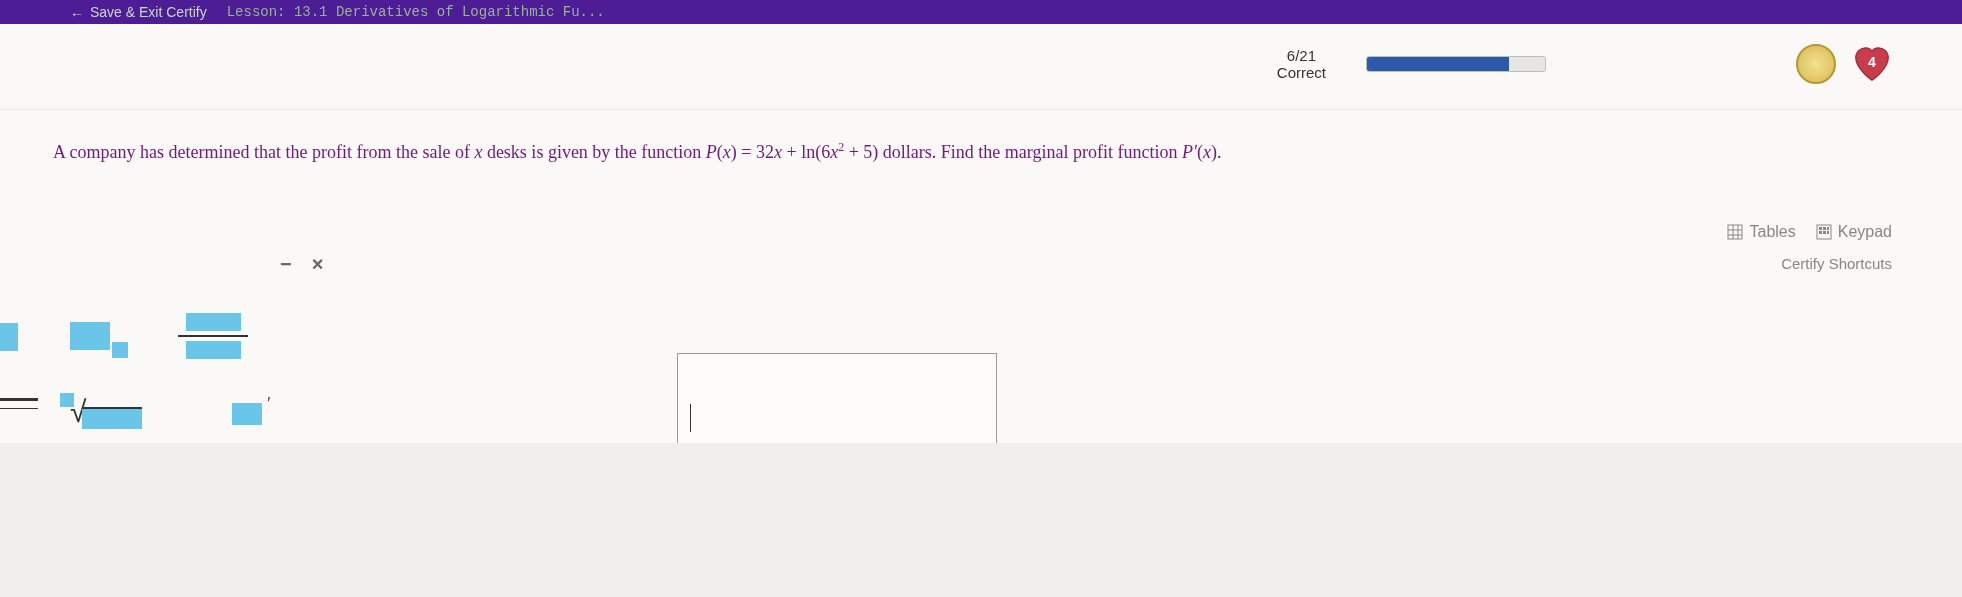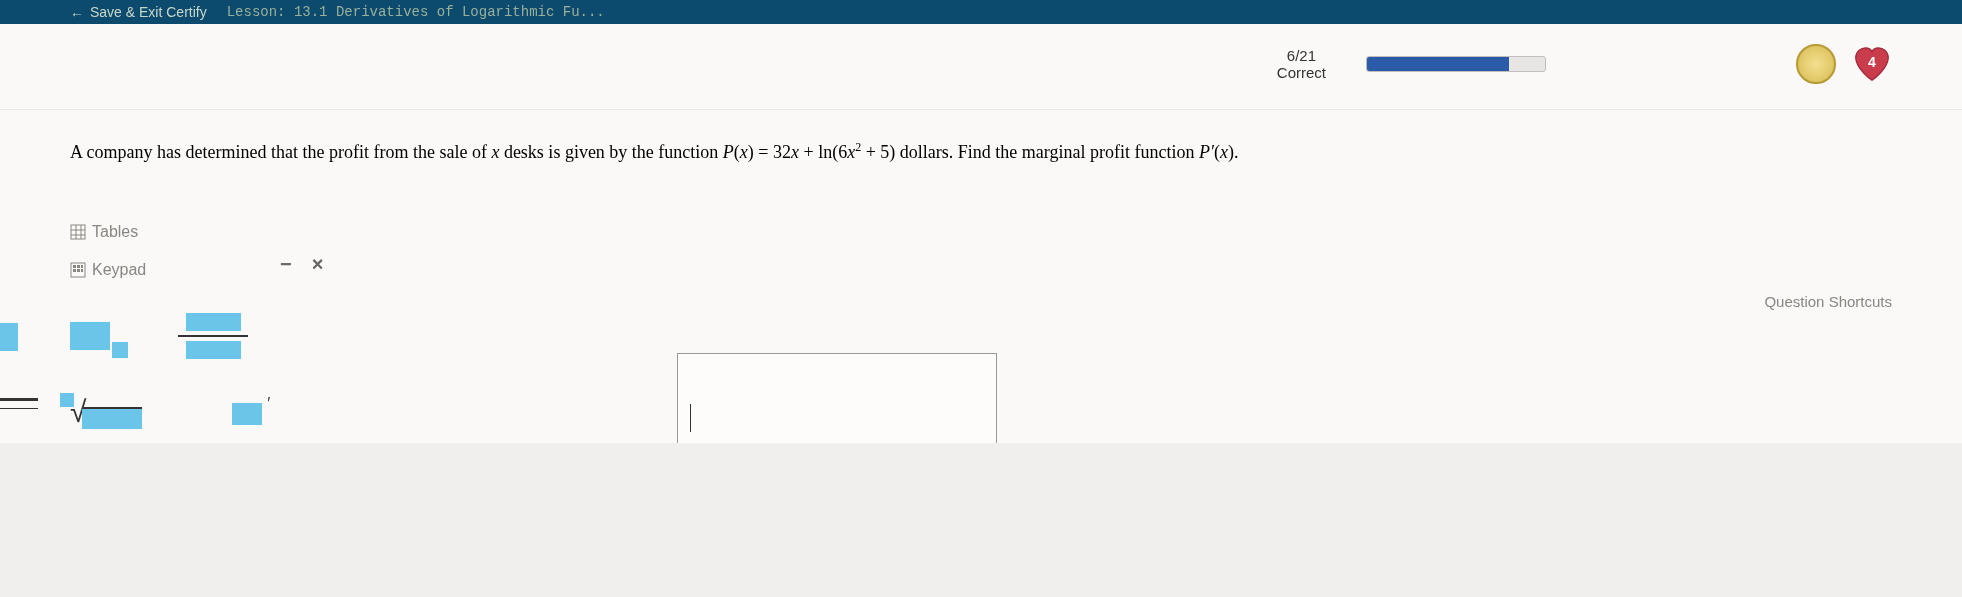--- a/index.html
+++ b/index.html
@@ -1,19 +1,19 @@
 <!DOCTYPE html>
 <html><head>
 <meta charset="utf-8">
 <style>
   * { box-sizing: border-box; margin: 0; padding: 0; }
   body { font-family: Arial, sans-serif; background: #f0efee; color: #333; }
   
   .top-bar {
-    background: #0c4a6e;
+    background: #4c1d95;
     height: 24px;
     display: flex;
     align-items: center;
     padding: 0 70px;
     gap: 20px;
   }
   .save-exit {
     color: #c8d8c8;
     font-size: 14px;
     display: flex;
@@ -104,41 +104,40 @@
   .heart-svg { width: 40px; height: 40px; }
   .heart-label {
     position: absolute;
     color: #fff;
     font-size: 14px;
     font-weight: bold;
     top: 10px;
   }
   
   .problem-text {
-    padding: 30px 70px;
+    padding: 30px 53px;
     font-size: 18px;
-    color: #000000;
+    color: #701a75;
     font-family: Georgia, serif;
   }
   .problem-text .var { font-style: italic; }
   .problem-text .fn { font-style: italic; }
   .problem-text .sup { font-size: 12px; vertical-align: super; }
   
   .answer-area {
     padding: 20px 70px 0 70px;
     position: relative;
     min-height: 250px;
   }
   
   .tools-row {
     display: flex;
     justify-content: flex-end;
     gap: 20px;
     padding: 10px 0;
-    flex-direction: column;
   }
   .tool-link {
     color: #8a8680;
     font-size: 16px;
     display: flex;
     align-items: center;
     gap: 6px;
     cursor: pointer;
   }
   .tool-link svg { width: 16px; height: 16px; }
@@ -324,21 +323,21 @@
             <rect x="3" y="3" width="3" height="3" fill="#8a8680"></rect>
             <rect x="7" y="3" width="3" height="3" fill="#8a8680"></rect>
             <rect x="11" y="3" width="2" height="3" fill="#8a8680"></rect>
             <rect x="3" y="7" width="3" height="3" fill="#8a8680"></rect>
             <rect x="7" y="7" width="3" height="3" fill="#8a8680"></rect>
             <rect x="11" y="7" width="2" height="3" fill="#8a8680"></rect>
           </svg>
         <span>Keypad</span>
       </div>
     </div>
-    <div class="kbd-shortcuts">Question Shortcuts</div>
+    <div class="kbd-shortcuts">Certify Shortcuts</div>
 
     <div class="palette-controls">
       <span>−</span>
       <span>×</span>
     </div>
 
     <div class="left-edge-tab"></div>
     <div class="left-edge-line"></div>
     <div class="left-edge-line2"></div>
 

